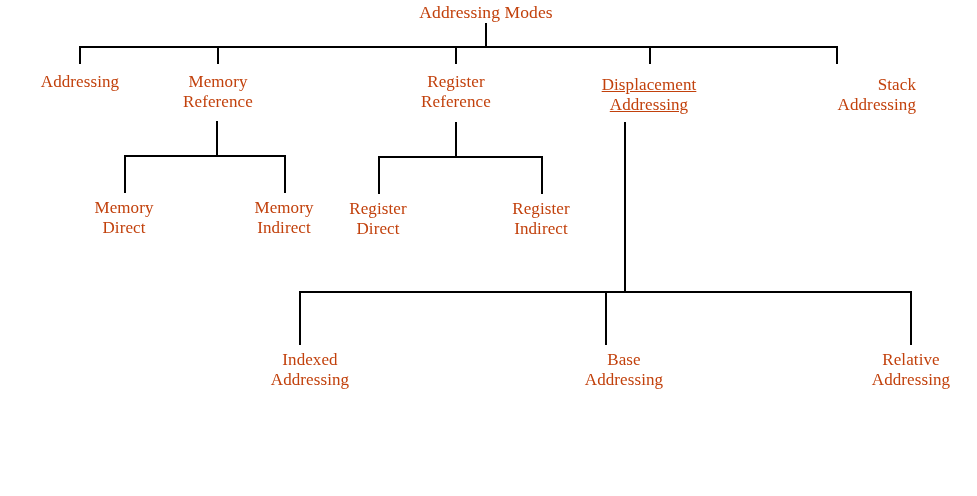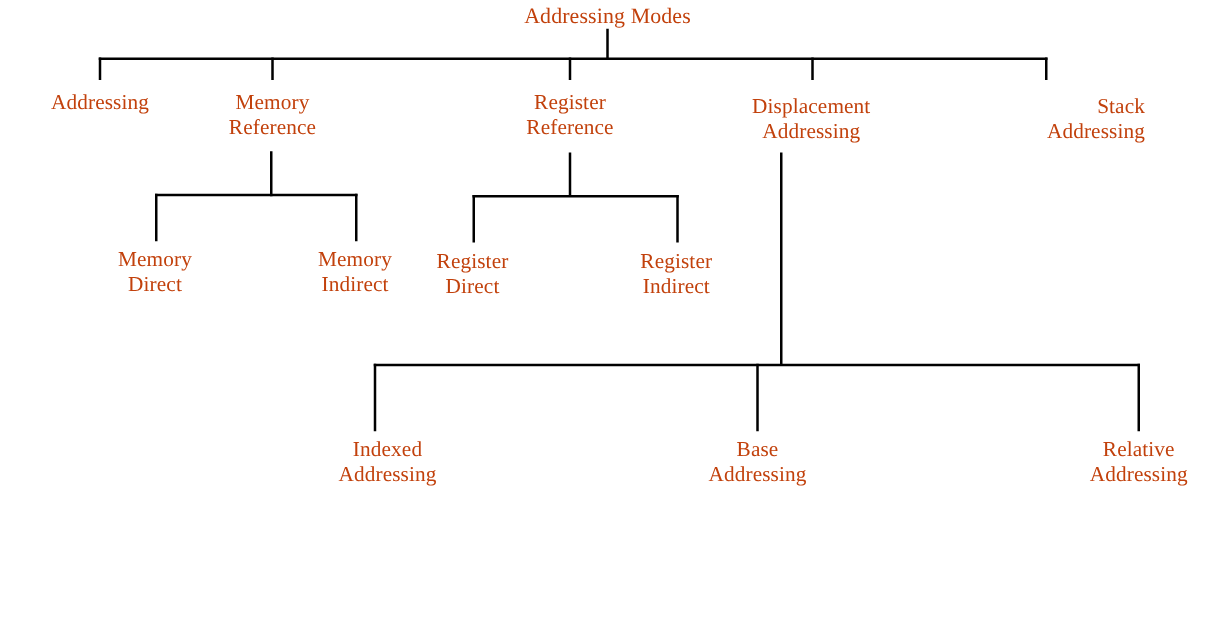--- a/index.html
+++ b/index.html
@@ -57,21 +57,21 @@
   <div class="edge v" style="left:836px; top:46px; height:18px;"></div>
 
   <div class="node-label" style="left:9px; top:72px; width:142px;">Addressing</div>
 
   <div class="node-label" style="left:147px; top:72px; width:142px;">Memory
 Reference</div>
 
   <div class="node-label" style="left:385px; top:72px; width:142px;">Register
 Reference</div>
 
-  <div class="node-label" style="left:569px; top:75px; width:160px;">Displacement
+  <div class="node-label" style="left:569px; top:75px; width:160px;text-decoration:underline;">Displacement
 Addressing</div>
 
   <div class="node-label" style="left:756px; top:75px; width:160px;text-align:right;">Stack
 Addressing</div>
 
   <div class="edge v" style="left:216px; top:121px; height:36px;"></div>
   <div class="edge h" style="left:124px; top:155px; width:162px;"></div>
   <div class="edge v" style="left:124px; top:155px; height:38px;"></div>
   <div class="edge v" style="left:284px; top:155px; height:38px;"></div>
 
@@ -94,19 +94,19 @@
 
   <div class="edge v" style="left:624px; top:122px; height:170px;"></div>
   <div class="edge h" style="left:299px; top:291px; width:613px;"></div>
   <div class="edge v" style="left:299px; top:291px; height:54px;"></div>
   <div class="edge v" style="left:605px; top:291px; height:54px;"></div>
   <div class="edge v" style="left:910px; top:291px; height:54px;"></div>
 
   <div class="node-label" style="left:230px; top:350px; width:160px;">Indexed
 Addressing</div>
 
-  <div class="node-label" style="left:526px; top:350px; width:160px;">Base
+  <div class="node-label" style="left:544px; top:350px; width:160px;">Base
 Addressing</div>
 
   <div class="node-label" style="left:831px; top:350px; width:160px;">Relative
 Addressing</div>
 
 </div>
 
 </body></html>

